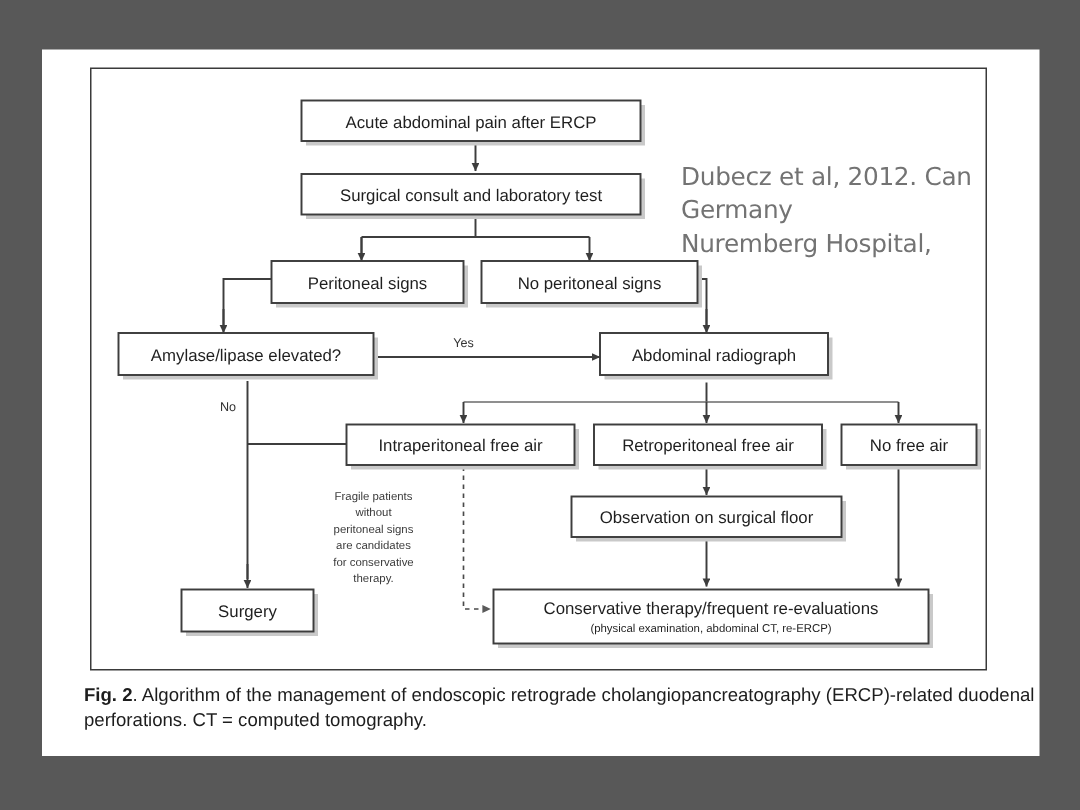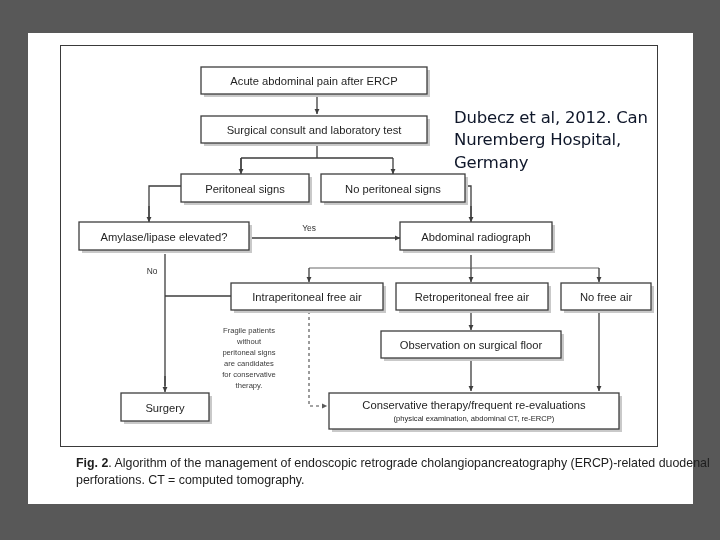--- a/index.html
+++ b/index.html
@@ -38,26 +38,26 @@
     top: 0;
   }
   .citation {
     position: absolute;
     left: 426px;
     top: 74px;
     width: 230px;
     font-family: "DejaVu Sans", sans-serif;
     font-size: 16.5px;
     line-height: 1.36;
-    color: #0f172a;
+    color: #737373;
     letter-spacing: -0.2px;
   }
   .caption {
     position: absolute;
-    left: 48px;
+    left: 28px;
     top: 422px;
     width: 634px;
     font-family: "Liberation Sans", sans-serif;
     font-size: 12.4px;
     line-height: 1.34;
     color: #1d1d1d;
   }
   .caption b { font-weight: bold; }
   svg text {
     font-family: "Liberation Sans", sans-serif;
@@ -205,21 +205,21 @@
         <text class="note-text" x="188" y="331" text-anchor="middle">for conservative</text>
         <text class="note-text" x="188" y="342" text-anchor="middle">therapy.</text>
       </g>
 
     </svg>
 
   </div>
 
   <div class="citation">
     <div>Dubecz et al, 2012. Can</div>
+    <div>Germany</div>
     <div>Nuremberg Hospital,</div>
-    <div>Germany</div>
   </div>
 
   <div class="caption">
     <b>Fig. 2</b><span>. Algorithm of the management of endoscopic retrograde cholangiopancreatography (ERCP)-related duodenal perforations. CT = computed tomography.</span>
   </div>
 
 </div>
 
 </body></html>

